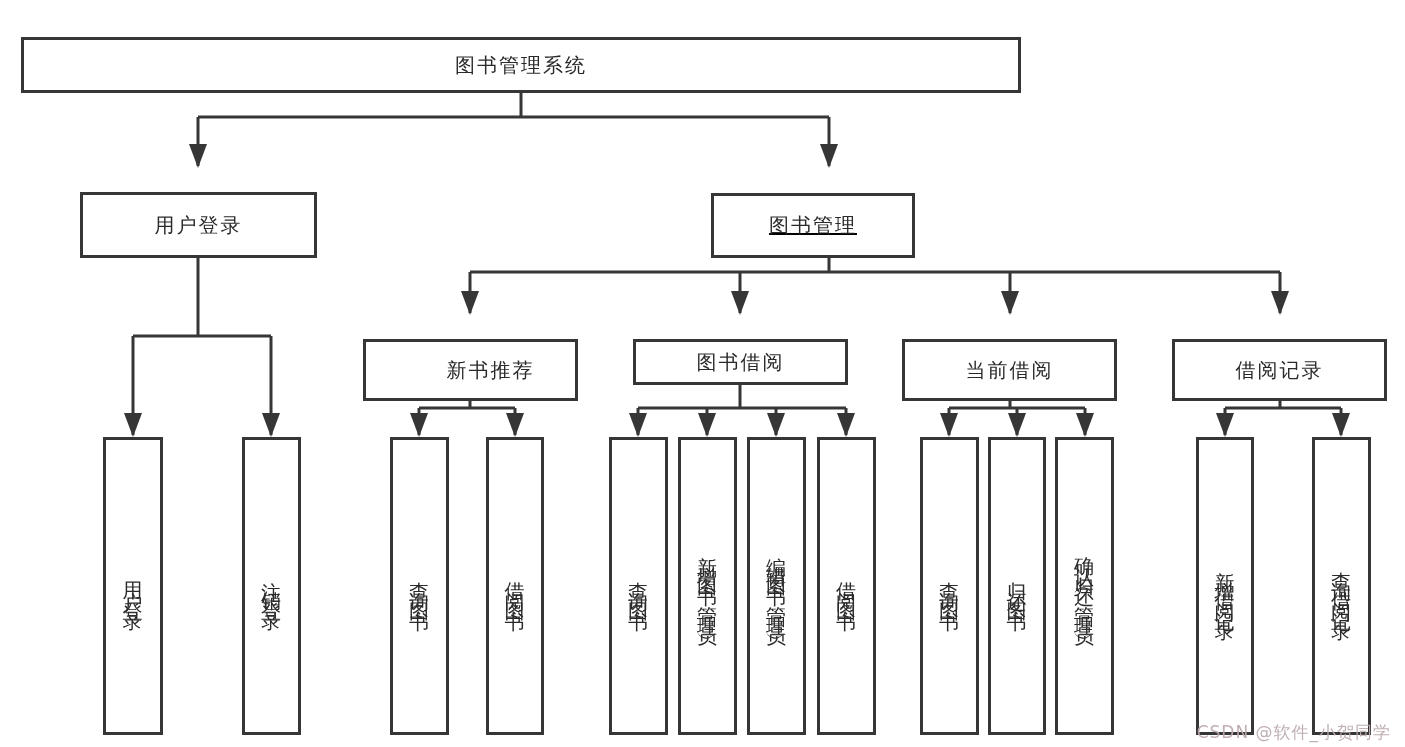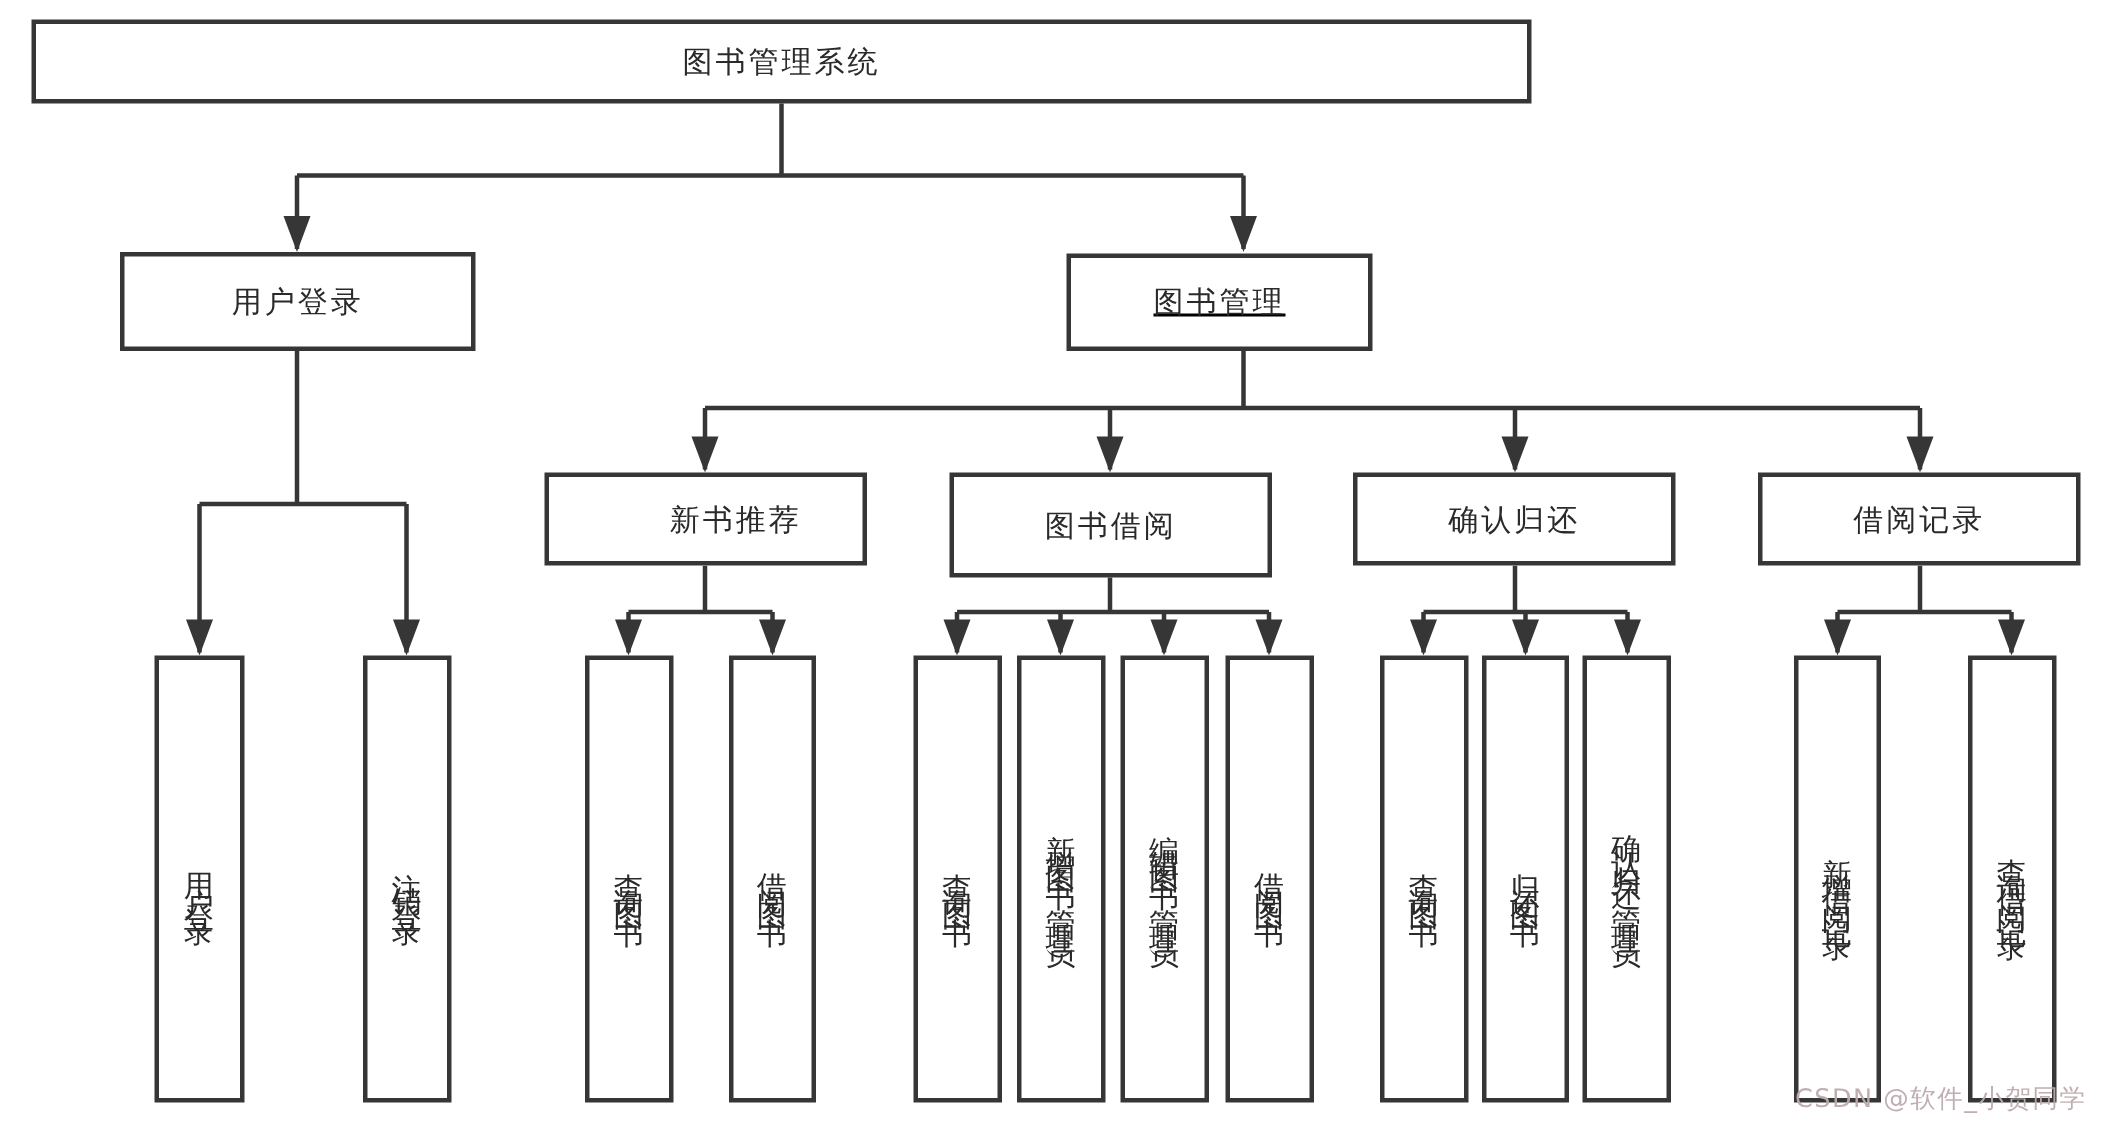--- a/index.html
+++ b/index.html
@@ -35,20 +35,21 @@
     stroke:none;
   }
   .hbox{
     position:absolute;
     background:var(--box-fill);
     border:3px solid var(--box-border);
     display:flex;
     align-items:center;
     justify-content:center;
     z-index:2;
+    margin-top:24px;
   }
   .hbox .label{
     font-size:20px;
     color:var(--text);
     letter-spacing:2px;
     white-space:nowrap;
   }
   .vbox{
     position:absolute;
     top:437px;
@@ -137,25 +138,25 @@
   <div class="hbox" style="left:80px;top:168px;width:237px;height:66px;">
     <span class="label">用户登录</span>
   </div>
   <div class="hbox" style="left:711px;top:169px;width:204px;height:65px;text-decoration:underline;">
     <span class="label">图书管理</span>
   </div>
 
   <div class="hbox" style="left:363px;top:315px;width:215px;height:62px;padding-left:40px;">
     <span class="label">新书推荐</span>
   </div>
-  <div class="hbox" style="left:633px;top:315px;width:215px;height:70px;">
+  <div class="hbox" style="left:633px;top:315px;width:215px;height:46px;">
     <span class="label">图书借阅</span>
   </div>
   <div class="hbox" style="left:902px;top:315px;width:215px;height:62px;">
-    <span class="label">确认归还</span>
+    <span class="label">当前借阅</span>
   </div>
   <div class="hbox" style="left:1172px;top:315px;width:215px;height:62px;">
     <span class="label">借阅记录</span>
   </div>
 
   <div class="vbox" style="left:103px;width:60px;">
     <span class="vlabel">用户登录</span>
   </div>
   <div class="vbox" style="left:242px;">
     <span class="vlabel">注销登录</span>

